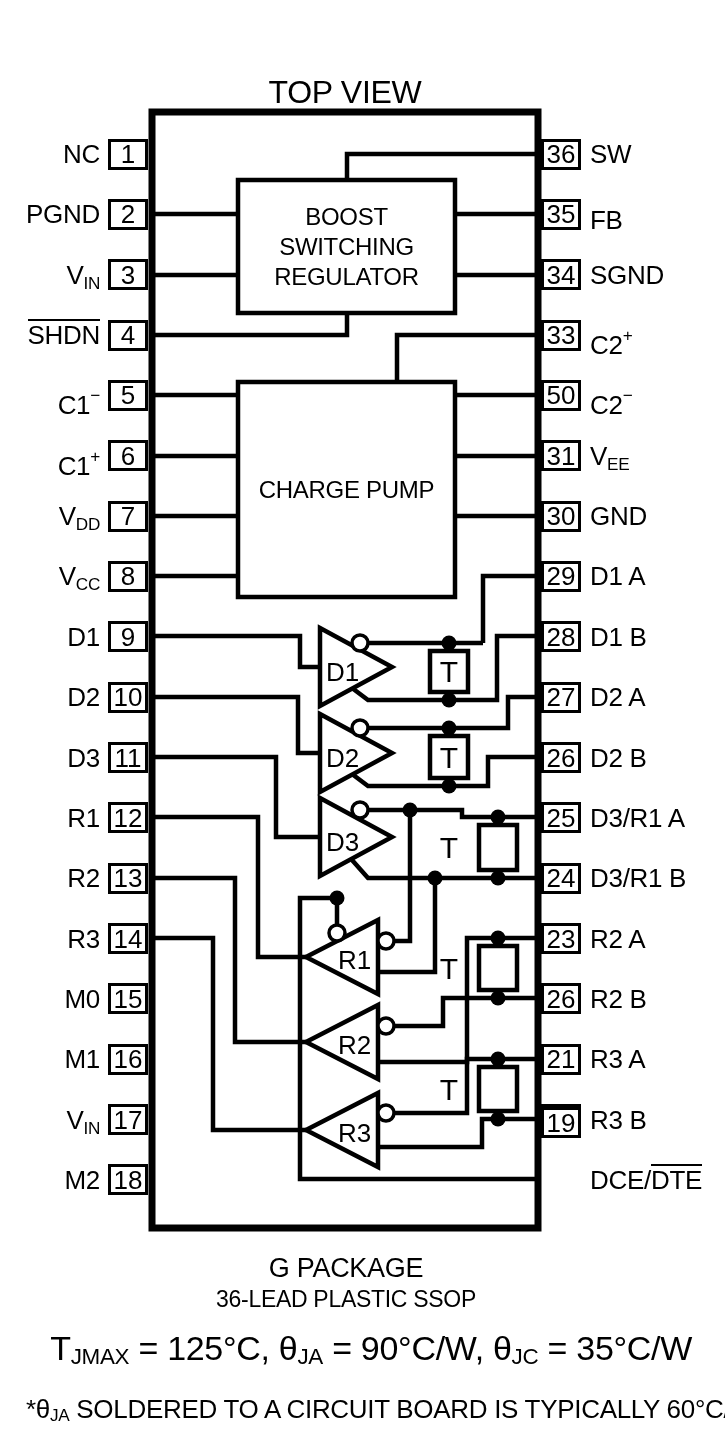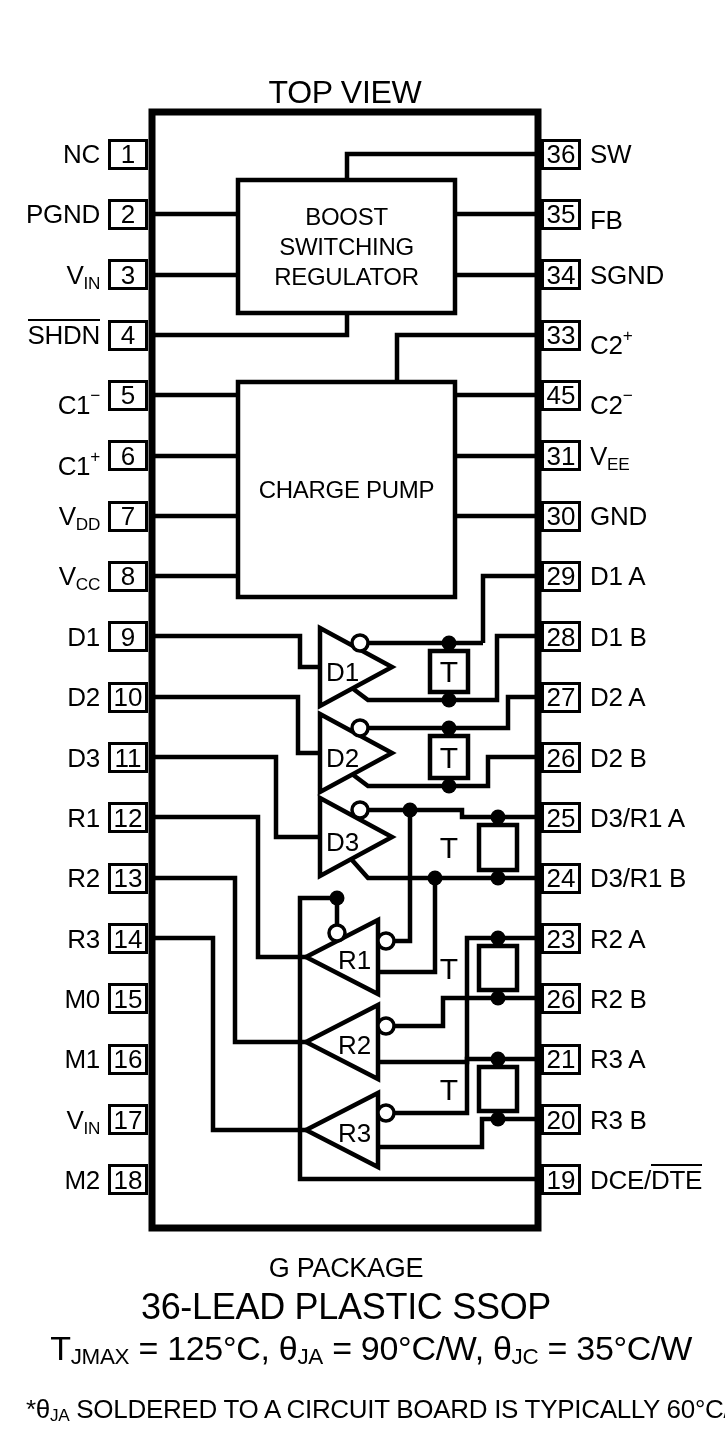--- a/index.html
+++ b/index.html
@@ -18,21 +18,21 @@
   .t-sub{font-size:66%;vertical-align:-16%;}
   .t-sup{font-size:66%;vertical-align:38%;}
   .t-over{display:inline-block;border-top:2.5px solid #000;padding-top:1px;line-height:1.05;}
   .block{position:absolute;display:flex;flex-direction:column;align-items:center;justify-content:center;
          text-align:center;font-size:24px;letter-spacing:-0.3px;}
   .block div{line-height:30px;}
   .boost{left:238px;top:180px;width:217px;height:133px;}
   .charge{left:238px;top:382px;width:217px;height:215px;}
   .footer-line{position:absolute;white-space:nowrap;letter-spacing:-0.3px;}
   .f1{left:0;top:1253px;width:692px;text-align:center;font-size:27px;}
-  .f2{left:0;top:1286px;width:692px;text-align:center;font-size:36px;}
+  .f2{left:0;top:1286px;width:692px;text-align:center;font-size:23px;}
   .f3{left:0;top:1329px;width:692px;text-align:right;font-size:34px;}
   .f4{left:26px;top:1394px;font-size:26px;}
 </style>
 </head>
 <body>
 
 <div class="stage">
 
   <div class="title">TOP VIEW</div>
 
@@ -244,21 +244,21 @@
       <div class="pinlabel right" style="top: 203px; left: 590px; width: 135px;"><span>FB</span></div>
       <div class="pinbox" style="left: 541px; top: 259.2px;">
         <span>34</span>
       </div>
       <div class="pinlabel right" style="top: 257.7px; left: 590px; width: 135px;"><span>SGND</span></div>
       <div class="pinbox" style="left: 541px; top: 319.55px;">
         <span>33</span>
       </div>
       <div class="pinlabel right" style="top: 318.05px; left: 590px; width: 135px;"><span>C2</span><span class="t-sup">+</span></div>
       <div class="pinbox" style="left: 541px; top: 379.9px;">
-        <span>45</span>
+        <span>50</span>
       </div>
       <div class="pinlabel right" style="top: 378.4px; left: 590px; width: 135px;"><span>C2</span><span class="t-sup">−</span></div>
       <div class="pinbox" style="left: 541px; top: 440.25px;">
         <span>31</span>
       </div>
       <div class="pinlabel right" style="top: 438.75px; left: 590px; width: 135px;"><span>V</span><span class="t-sub">EE</span></div>
       <div class="pinbox" style="left: 541px; top: 500.6px;">
         <span>30</span>
       </div>
       <div class="pinlabel right" style="top: 499.1px; left: 590px; width: 135px;"><span>GND</span></div>
@@ -295,21 +295,21 @@
       </div>
       <div class="pinlabel right" style="top: 981.9px; left: 590px; width: 135px;"><span>R2 B</span></div>
       <div class="pinbox" style="left: 541px; top: 1043.75px;">
         <span>21</span>
       </div>
       <div class="pinlabel right" style="top: 1042.25px; left: 590px; width: 135px;"><span>R3 A</span></div>
       <div class="pinbox" style="left: 541px; top: 1104.1px;">
         <span>20</span>
       </div>
       <div class="pinlabel right" style="top: 1102.6px; left: 590px; width: 135px;"><span>R3 B</span></div>
-      <div class="pinbox" style="left: 541px; top: 1164px;">
+      <div class="pinbox" style="left: 541px; top: 1107px;">
         <span>19</span>
       </div>
       <div class="pinlabel right" style="top: 1162.95px; left: 590px; width: 135px;"><span>DCE/</span><span class="t-over">DTE</span></div>
     </div>
 
   <div class="footer-line f1">G PACKAGE</div>
   <div class="footer-line f2">36-LEAD PLASTIC SSOP</div>
   <div class="footer-line f3"><span>T</span><span class="t-sub">JMAX</span><span> = 125°C, θ</span><span class="t-sub">JA</span><span> = 90°C/W, θ</span><span class="t-sub">JC</span><span> = 35°C/W</span></div>
   <div class="footer-line f4"><span>*θ</span><span class="t-sub">JA</span><span> SOLDERED TO A CIRCUIT BOARD IS TYPICALLY 60°C/W</span></div>
 

